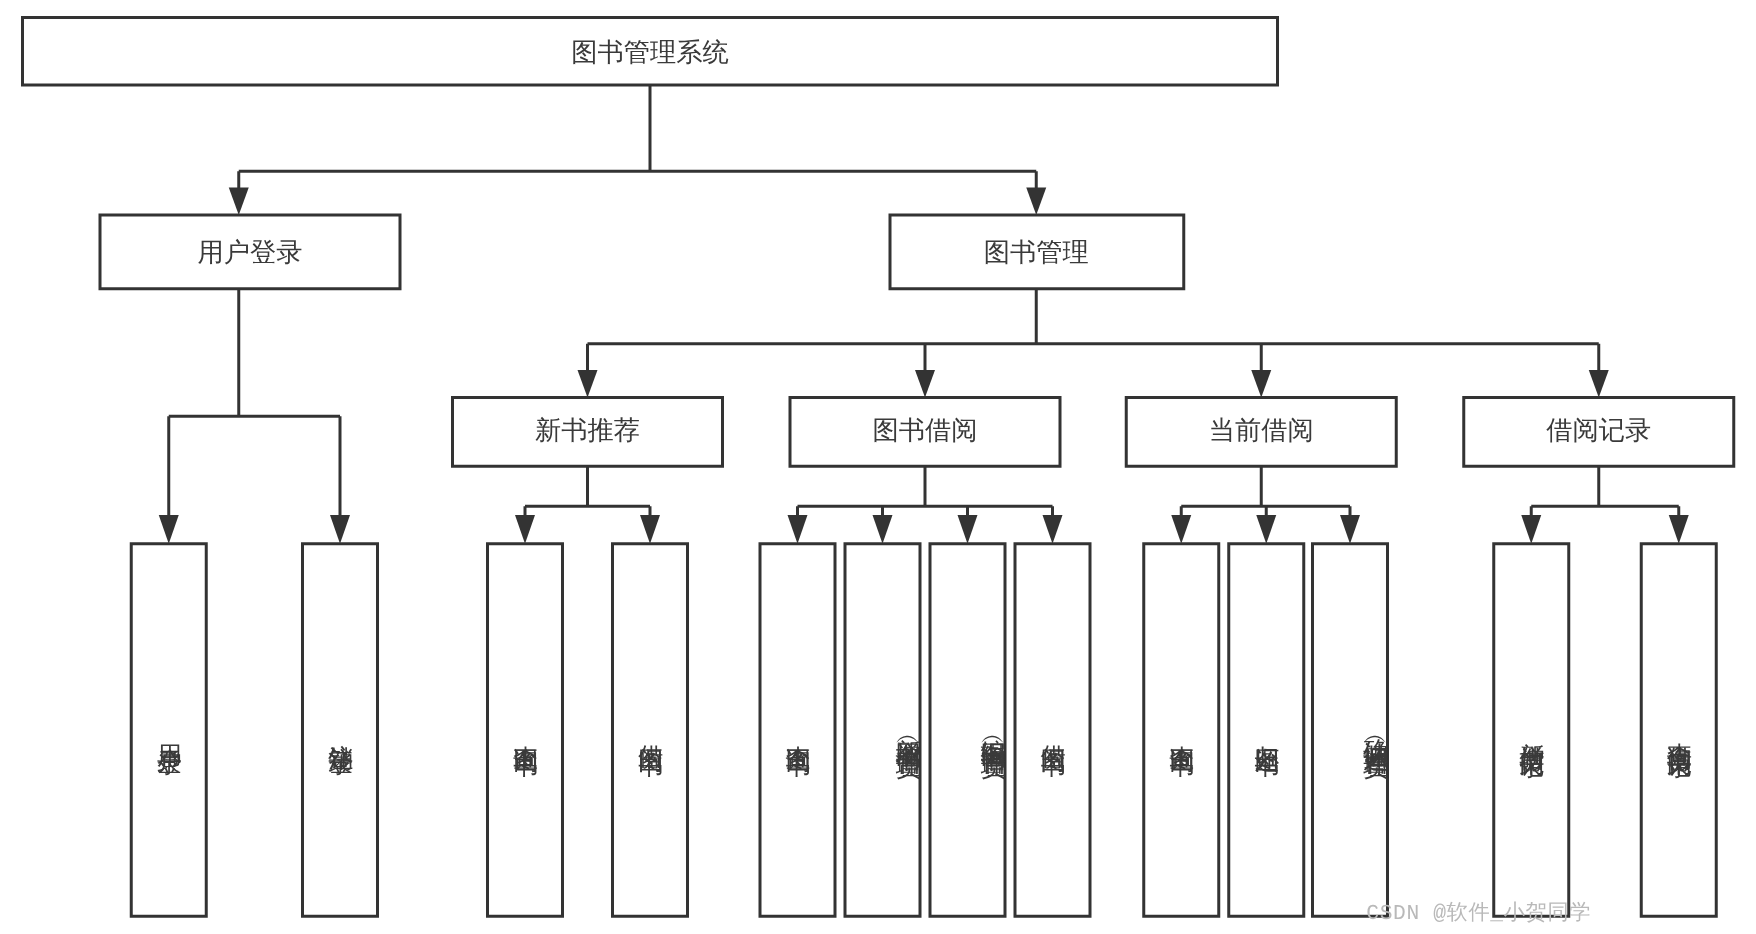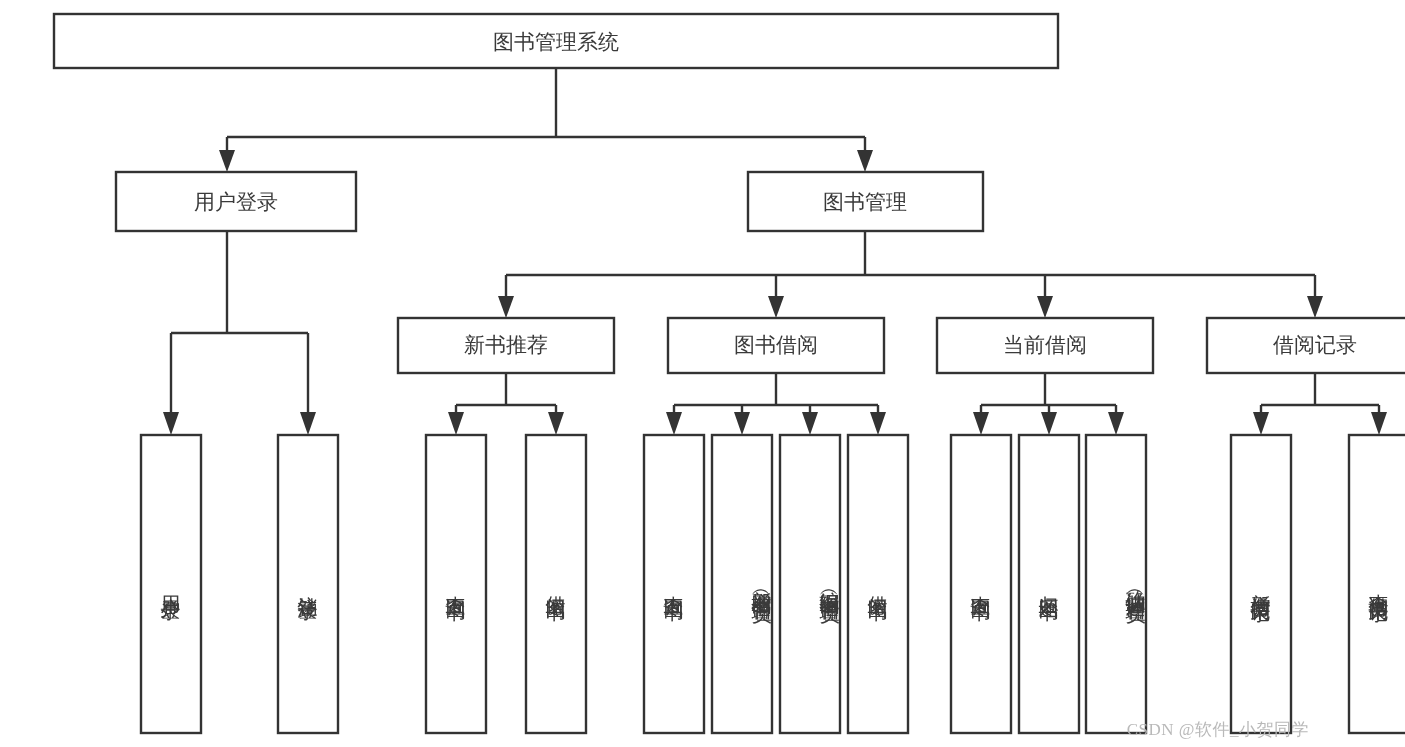--- a/index.html
+++ b/index.html
@@ -11,21 +11,20 @@
     width: 1405px;
     height: 747px;
     font-family: "Liberation Sans", "DejaVu Sans", sans-serif;
     overflow: hidden;
   }
   #diagram-root {
     position: relative;
     width: 1285px;
     height: 747px;
     background: #ffffff;
-    margin-left: 36px;
   }
   svg#tree-svg {
     position: absolute;
     top: 0;
     left: 0;
     width: 1405px;
     height: 747px;
   }
   .node-box {
     fill: #ffffff;
@@ -62,21 +61,21 @@
     align-items: center;
     justify-content: center;
     text-align: center;
     white-space: nowrap;
     pointer-events: none;
   }
   .watermark {
     position: absolute;
     right: 12px;
     bottom: 6px;
-    font-family: Liberation Serif, serif;
+    font-family: Liberation Mono, monospace;
     font-size: 17px;
     color: #b9b9b9;
     letter-spacing: 0.5px;
     white-space: nowrap;
   }
 </style>
 </head>
 <body>
 
 <div id="diagram-root">

